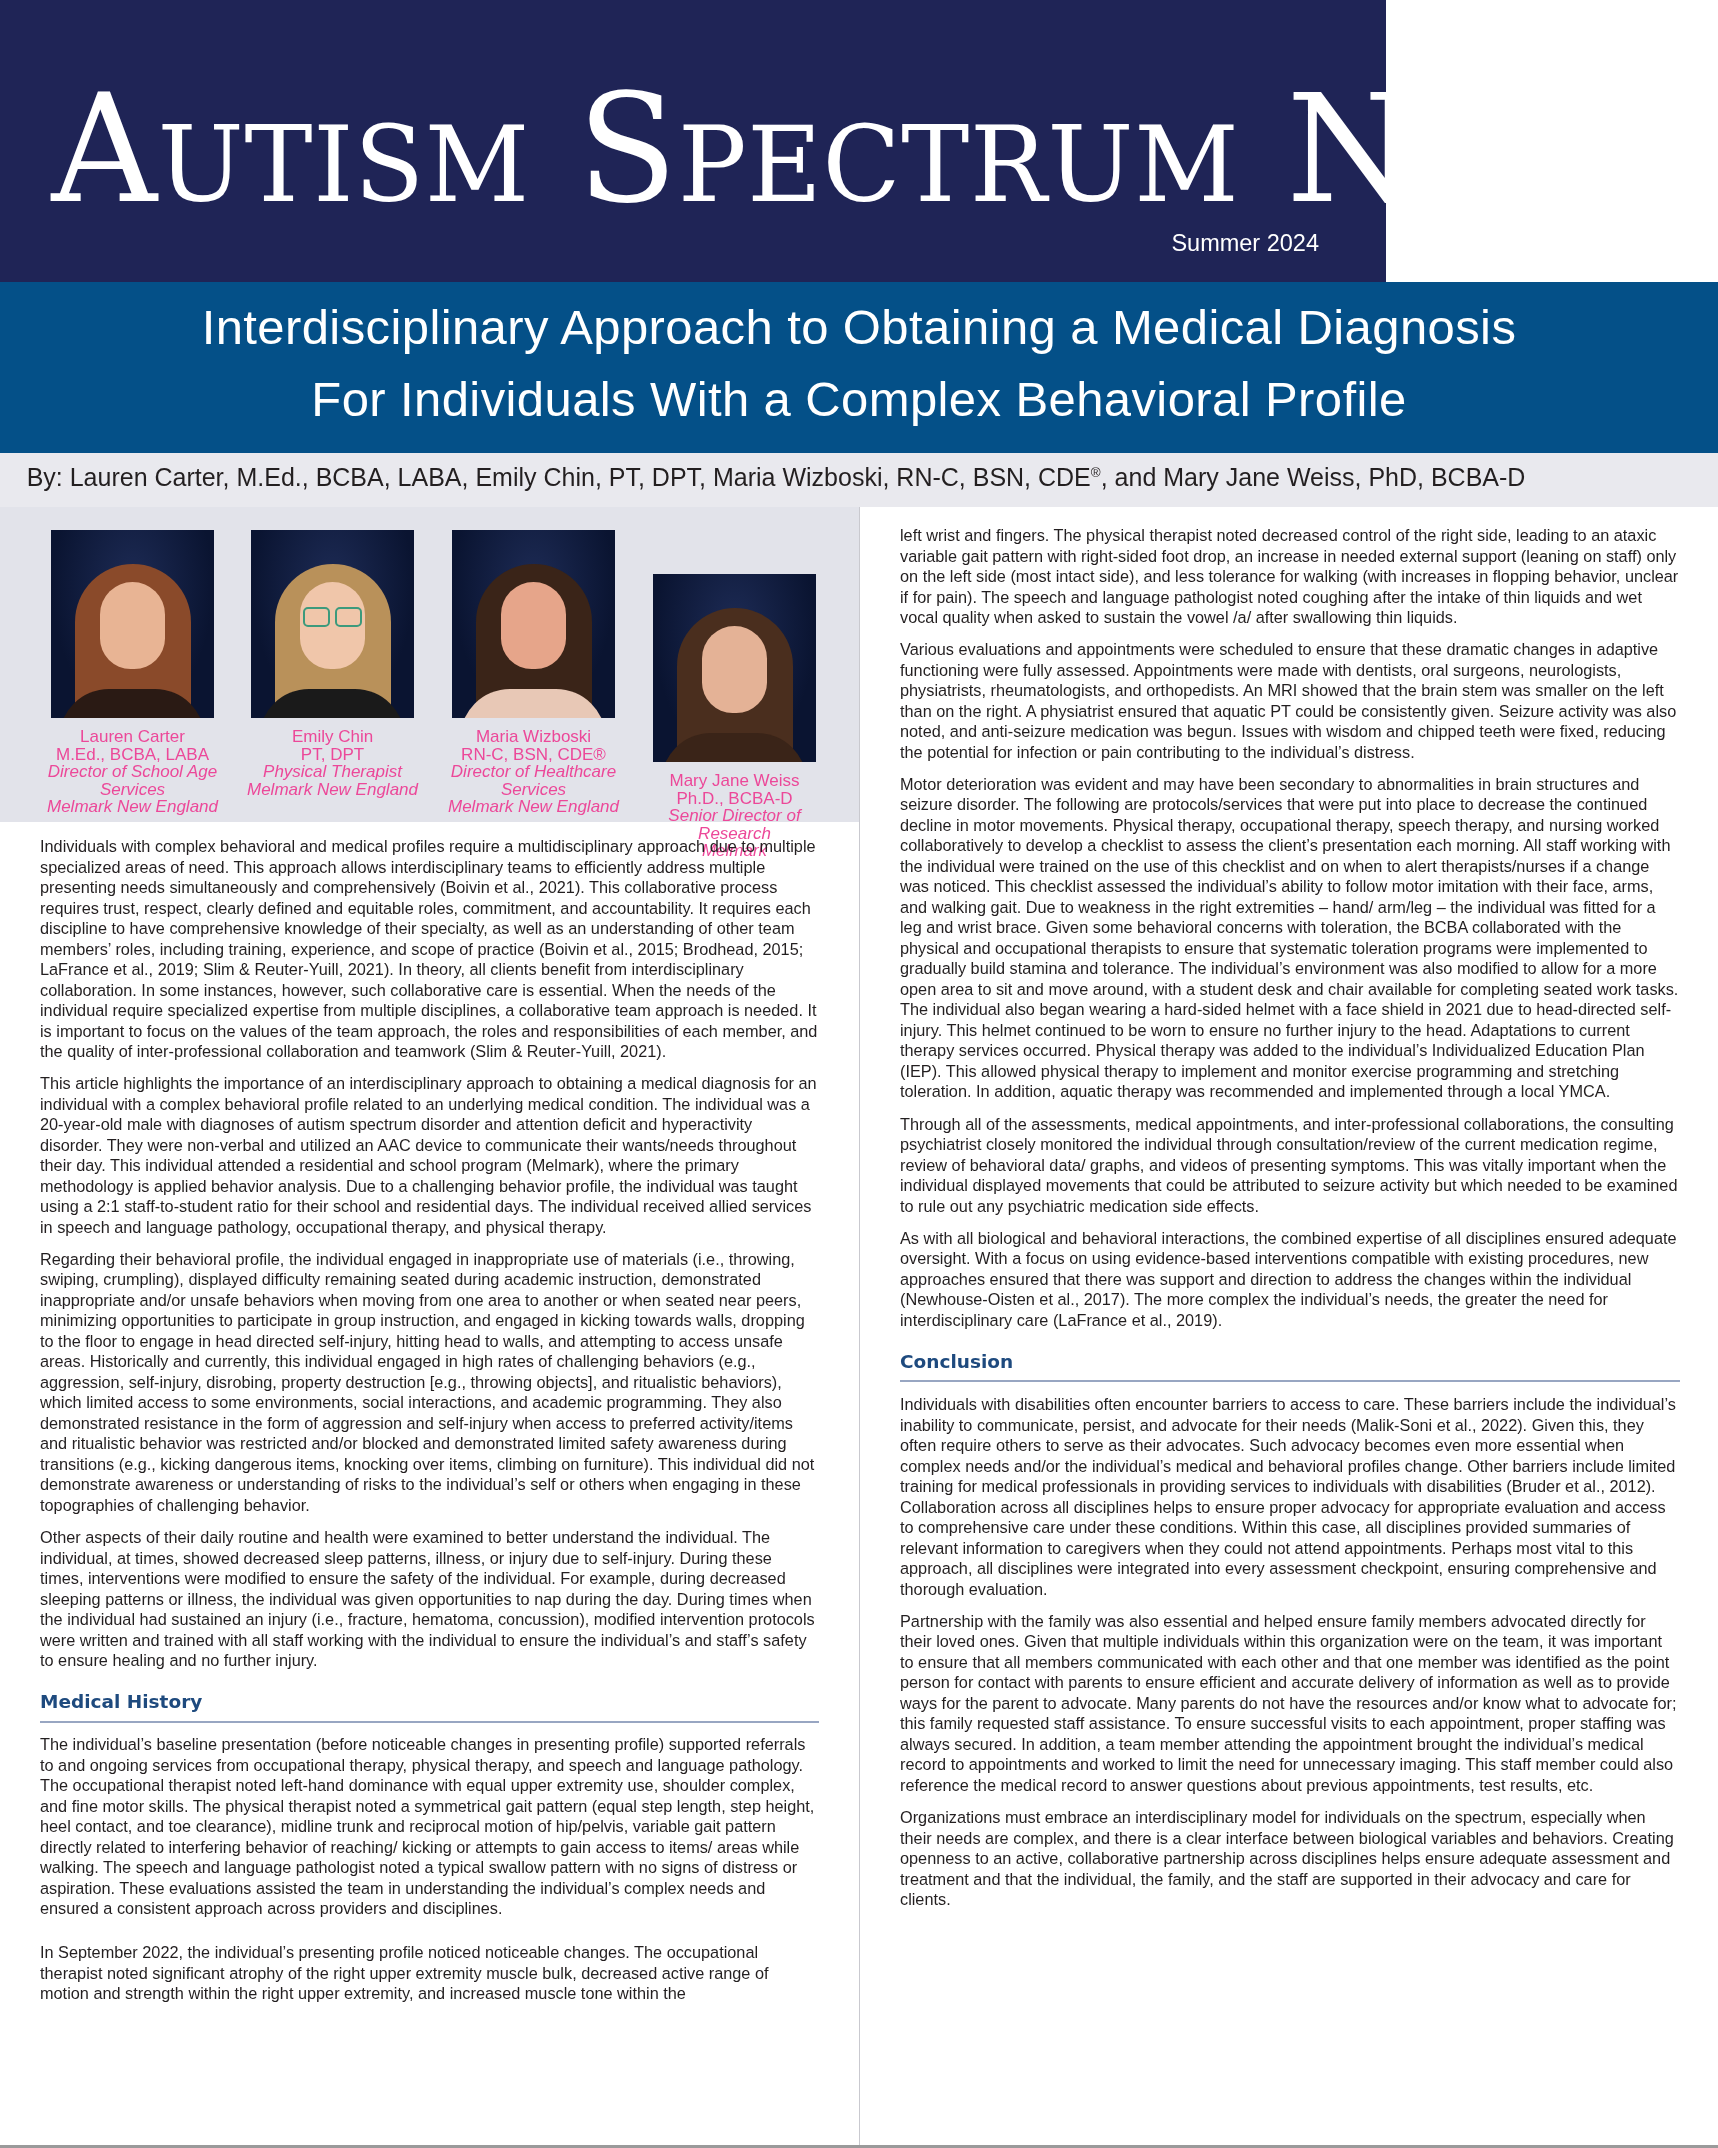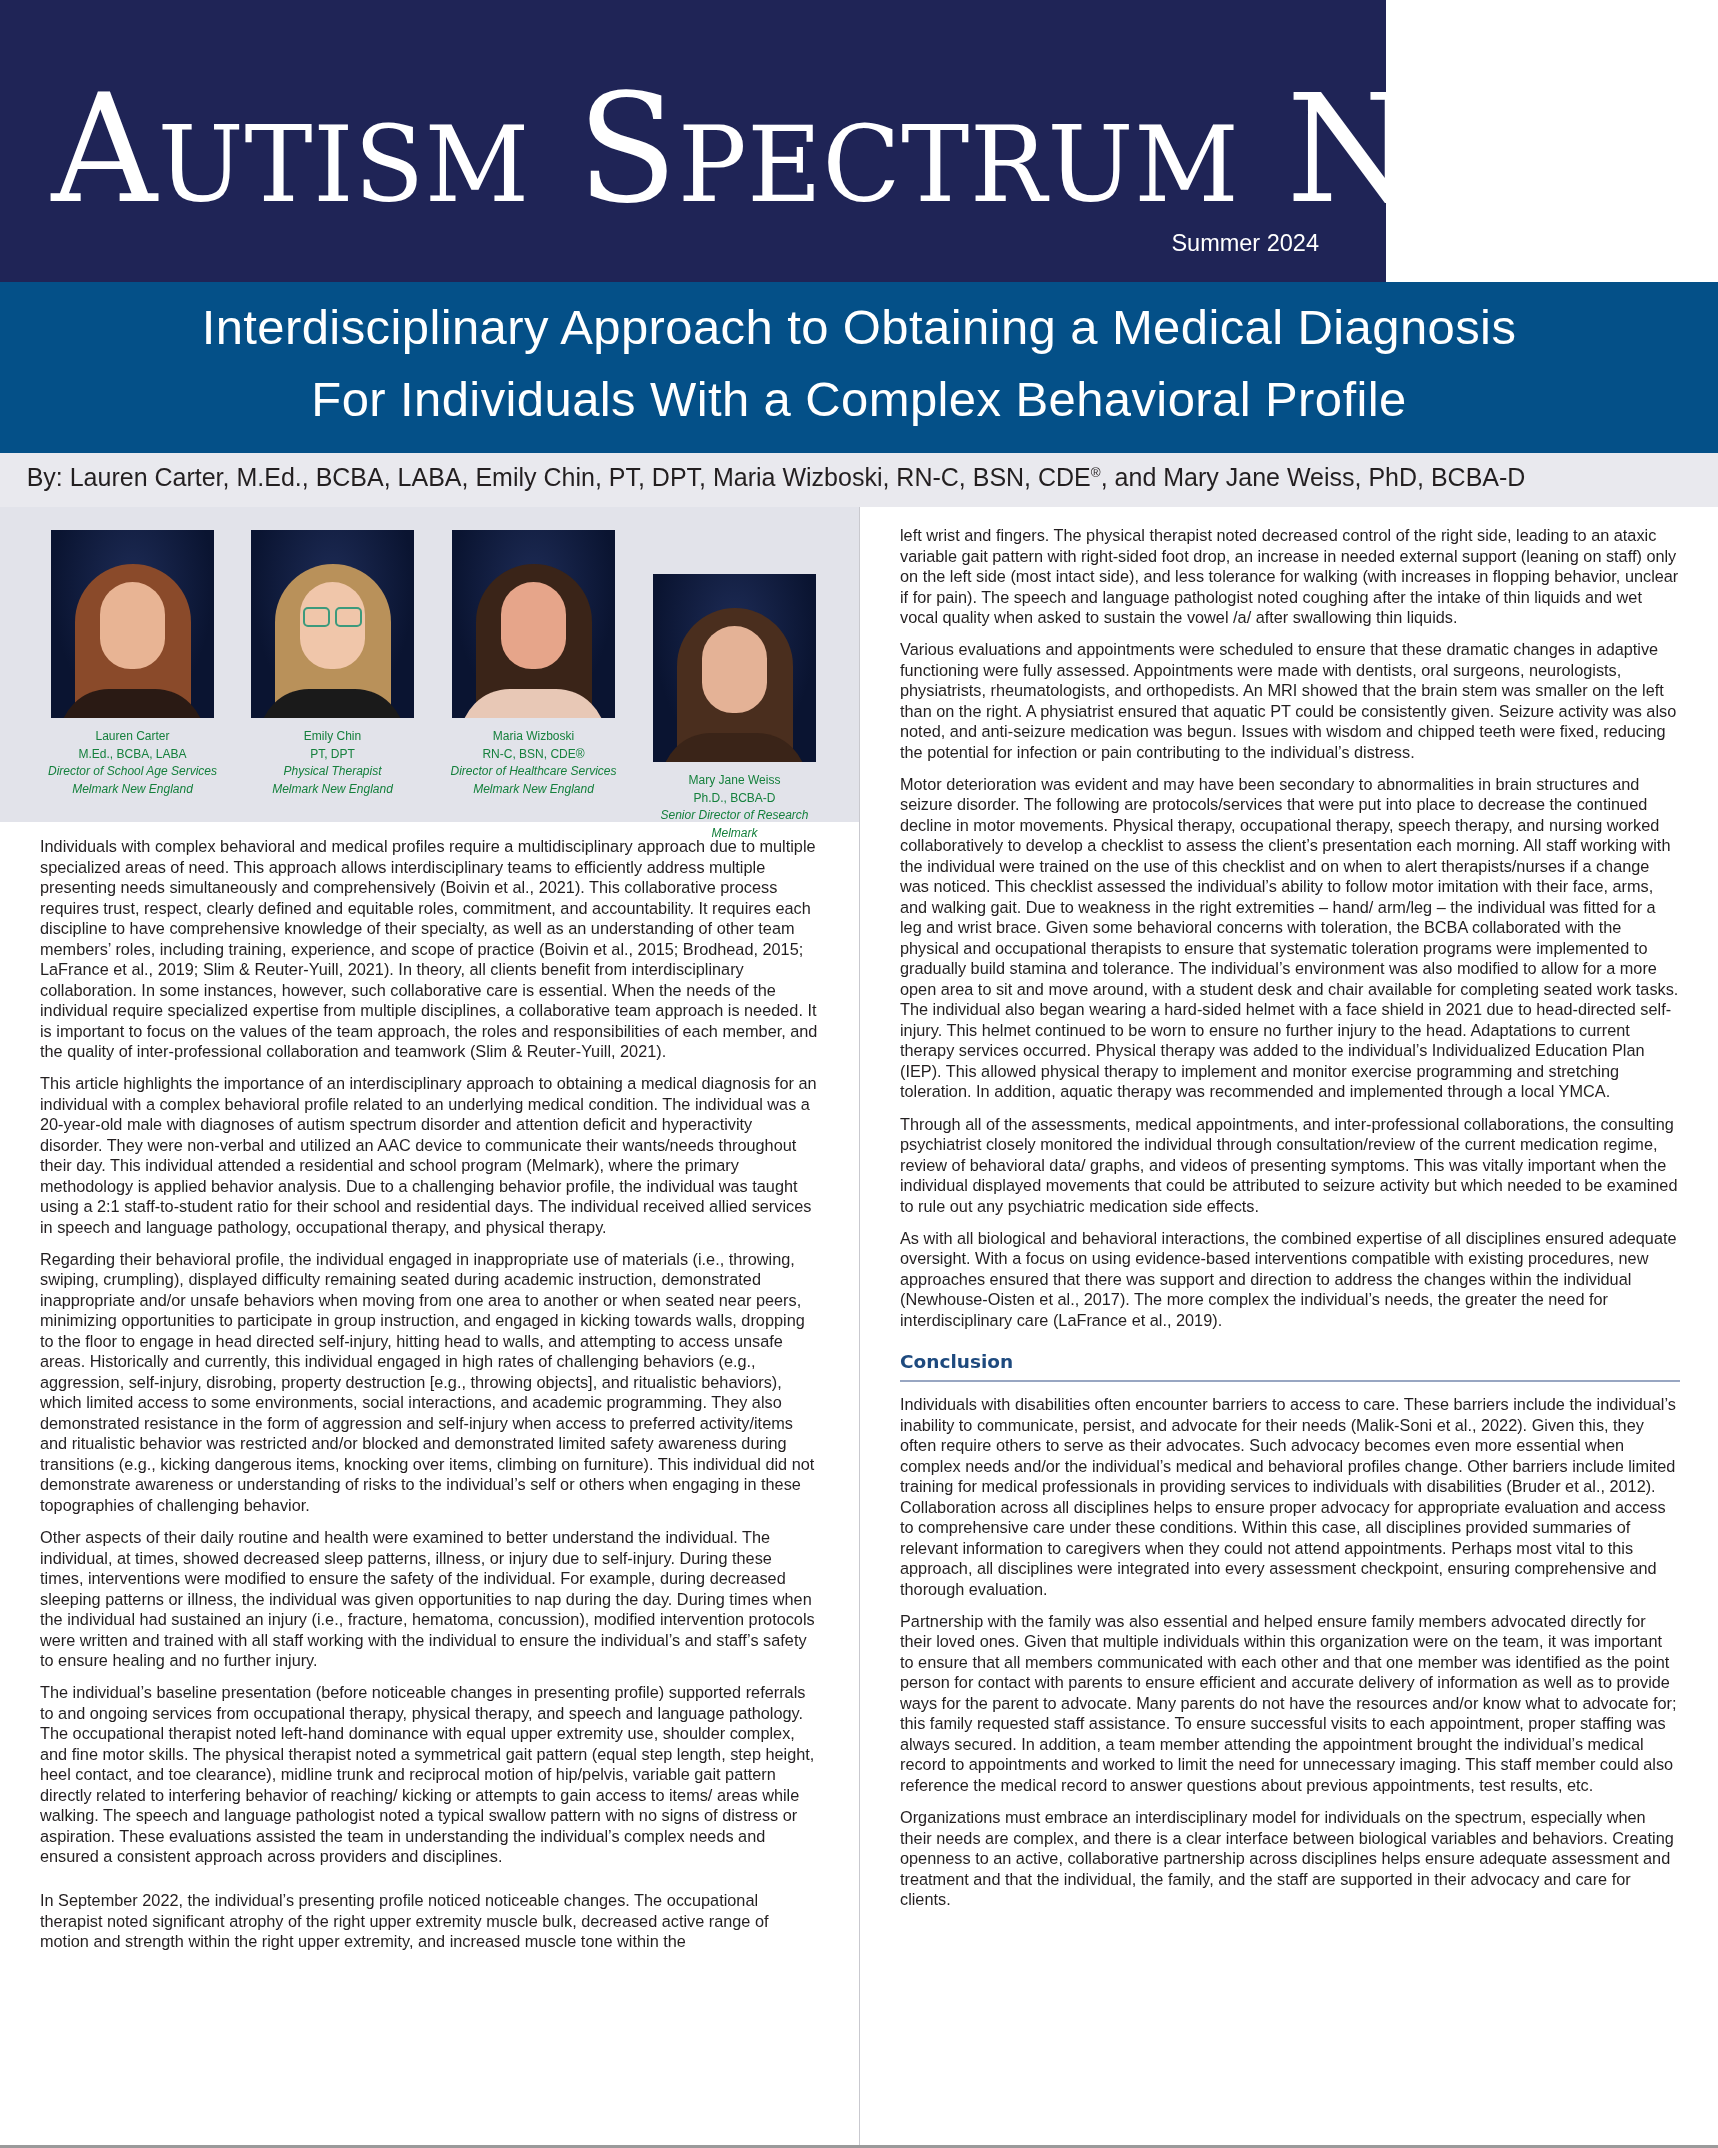--- a/index.html
+++ b/index.html
@@ -60,21 +60,21 @@
   }
   .photo-face {
     position: absolute; left: 49px; top: 52px; width: 65px; height: 87px;
     border-radius: 34px 34px 32px 32px; background: #e8b89a;
   }
   .photo-shoulders {
     position: absolute; left: 8.4px; top: 159px; width: 146px; height: 50px;
     border-radius: 50px 50px 0 0;
   }
   .author-name, .author-cred, .author-role, .author-org {
-    font-family: "Liberation Sans", sans-serif; font-size: 12px; line-height: 17.6px; color: #15803d;
+    font-family: "Liberation Sans", sans-serif; font-size: 17px; line-height: 17.6px; color: #ec4899;
   }
   .author-name { margin-top: 10px; }
   .author-role, .author-org { font-style: italic; }
 
   .col-divider {
     position: absolute; left: 859px; top: 507px; width: 0.8px; height: 1638px; background: #c9c9cf;
   }
   .bottom-rule {
     position: absolute; left: 0; top: 2145px; width: 1718px; height: 3.4px; background: #9a9a9a;
   }
@@ -160,20 +160,21 @@
   <div class="author-org">Melmark</div>
 </div>
 
 <div class="col-divider"></div>
 
 <div class="col left">
   <p>Individuals with complex behavioral and medical profiles require a multidisciplinary approach due to multiple specialized areas of need. This approach allows interdisciplinary teams to efficiently address multiple presenting needs simultaneously and comprehensively (Boivin et al., 2021). This collaborative process requires trust, respect, clearly defined and equitable roles, commitment, and accountability. It requires each discipline to have comprehensive knowledge of their specialty, as well as an understanding of other team members’ roles, including training, experience, and scope of practice (Boivin et al., 2015; Brodhead, 2015; LaFrance et al., 2019; Slim &amp; Reuter-Yuill, 2021). In theory, all clients benefit from interdisciplinary collaboration. In some instances, however, such collaborative care is essential. When the needs of the individual require specialized expertise from multiple disciplines, a collaborative team approach is needed. It is important to focus on the values of the team approach, the roles and responsibilities of each member, and the quality of inter-professional collaboration and teamwork (Slim &amp; Reuter-Yuill, 2021).</p>
   <p>This article highlights the importance of an interdisciplinary approach to obtaining a medical diagnosis for an individual with a complex behavioral profile related to an underlying medical condition. The individual was a 20-year-old male with diagnoses of autism spectrum disorder and attention deficit and hyperactivity disorder. They were non-verbal and utilized an AAC device to communicate their wants/needs throughout their day. This individual attended a residential and school program (Melmark), where the primary methodology is applied behavior analysis. Due to a challenging behavior profile, the individual was taught using a 2:1 staff-to-student ratio for their school and residential days. The individual received allied services in speech and language pathology, occupational therapy, and physical therapy.</p>
   <p>Regarding their behavioral profile, the individual engaged in inappropriate use of materials (i.e., throwing, swiping, crumpling), displayed difficulty remaining seated during academic instruction, demonstrated inappropriate and/or unsafe behaviors when moving from one area to another or when seated near peers, minimizing opportunities to participate in group instruction, and engaged in kicking towards walls, dropping to the floor to engage in head directed self-injury, hitting head to walls, and attempting to access unsafe areas. Historically and currently, this individual engaged in high rates of challenging behaviors (e.g., aggression, self-injury, disrobing, property destruction [e.g., throwing objects], and ritualistic behaviors), which limited access to some environments, social interactions, and academic programming. They also demonstrated resistance in the form of aggression and self-injury when access to preferred activity/items and ritualistic behavior was restricted and/or blocked and demonstrated limited safety awareness during transitions (e.g., kicking dangerous items, knocking over items, climbing on furniture). This individual did not demonstrate awareness or understanding of risks to the individual’s self or others when engaging in these topographies of challenging behavior.</p>
   <p>Other aspects of their daily routine and health were examined to better understand the individual. The individual, at times, showed decreased sleep patterns, illness, or injury due to self-injury. During these times, interventions were modified to ensure the safety of the individual. For example, during decreased sleeping patterns or illness, the individual was given opportunities to nap during the day. During times when the individual had sustained an injury (i.e., fracture, hematoma, concussion), modified intervention protocols were written and trained with all staff working with the individual to ensure the individual’s and staff’s safety to ensure healing and no further injury.</p>
+  <h2>Medical History</h2>
   <p>The individual’s baseline presentation (before noticeable changes in presenting profile) supported referrals to and ongoing services from occupational therapy, physical therapy, and speech and language pathology. The occupational therapist noted left-hand dominance with equal upper extremity use, shoulder complex, and fine motor skills. The physical therapist noted a symmetrical gait pattern (equal step length, step height, heel contact, and toe clearance), midline trunk and reciprocal motion of hip/pelvis, variable gait pattern directly related to interfering behavior of reaching/ kicking or attempts to gain access to items/ areas while walking. The speech and language pathologist noted a typical swallow pattern with no signs of distress or aspiration. These evaluations assisted the team in understanding the individual’s complex needs and ensured a consistent approach across providers and disciplines.</p>
   <p class="gap-top">In September 2022, the individual’s presenting profile noticed noticeable changes. The occupational therapist noted significant atrophy of the right upper extremity muscle bulk, decreased active range of motion and strength within the right upper extremity, and increased muscle tone within the</p>
 </div>
 
 <div class="col right">
   <p>left wrist and fingers. The physical therapist noted decreased control of the right side, leading to an ataxic variable gait pattern with right-sided foot drop, an increase in needed external support (leaning on staff) only on the left side (most intact side), and less tolerance for walking (with increases in flopping behavior, unclear if for pain). The speech and language pathologist noted coughing after the intake of thin liquids and wet vocal quality when asked to sustain the vowel /a/ after swallowing thin liquids.</p>
   <p>Various evaluations and appointments were scheduled to ensure that these dramatic changes in adaptive functioning were fully assessed. Appointments were made with dentists, oral surgeons, neurologists, physiatrists, rheumatologists, and orthopedists. An MRI showed that the brain stem was smaller on the left than on the right. A physiatrist ensured that aquatic PT could be consistently given. Seizure activity was also noted, and anti-seizure medication was begun. Issues with wisdom and chipped teeth were fixed, reducing the potential for infection or pain contributing to the individual’s distress.</p>
   <p>Motor deterioration was evident and may have been secondary to abnormalities in brain structures and seizure disorder. The following are protocols/services that were put into place to decrease the continued decline in motor movements. Physical therapy, occupational therapy, speech therapy, and nursing worked collaboratively to develop a checklist to assess the client’s presentation each morning. All staff working with the individual were trained on the use of this checklist and on when to alert therapists/nurses if a change was noticed. This checklist assessed the individual’s ability to follow motor imitation with their face, arms, and walking gait. Due to weakness in the right extremities – hand/ arm/leg – the individual was fitted for a leg and wrist brace. Given some behavioral concerns with toleration, the BCBA collaborated with the physical and occupational therapists to ensure that systematic toleration programs were implemented to gradually build stamina and tolerance. The individual’s environment was also modified to allow for a more open area to sit and move around, with a student desk and chair available for completing seated work tasks. The individual also began wearing a hard-sided helmet with a face shield in 2021 due to head-directed self-injury. This helmet continued to be worn to ensure no further injury to the head. Adaptations to current therapy services occurred. Physical therapy was added to the individual’s Individualized Education Plan (IEP). This allowed physical therapy to implement and monitor exercise programming and stretching toleration. In addition, aquatic therapy was recommended and implemented through a local YMCA.</p>
   <p>Through all of the assessments, medical appointments, and inter-professional collaborations, the consulting psychiatrist closely monitored the individual through consultation/review of the current medication regime, review of behavioral data/ graphs, and videos of presenting symptoms. This was vitally important when the individual displayed movements that could be attributed to seizure activity but which needed to be examined to rule out any psychiatric medication side effects.</p>
   <p>As with all biological and behavioral interactions, the combined expertise of all disciplines ensured adequate oversight. With a focus on using evidence-based interventions compatible with existing procedures, new approaches ensured that there was support and direction to address the changes within the individual (Newhouse-Oisten et al., 2017). The more complex the individual’s needs, the greater the need for interdisciplinary care (LaFrance et al., 2019).</p>

